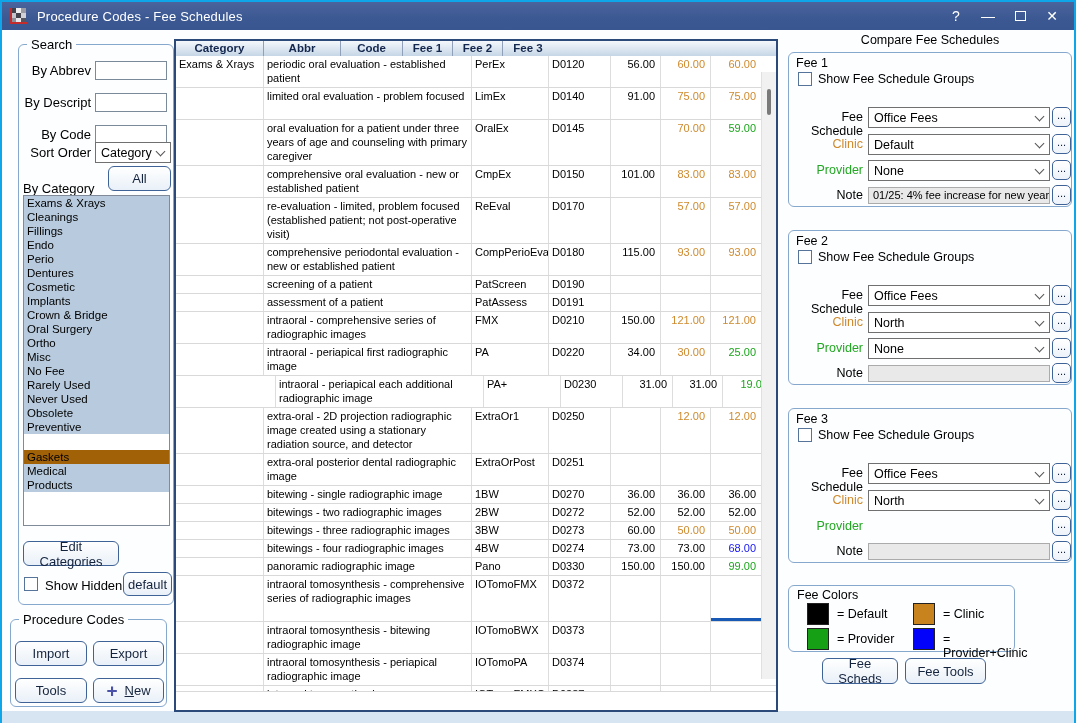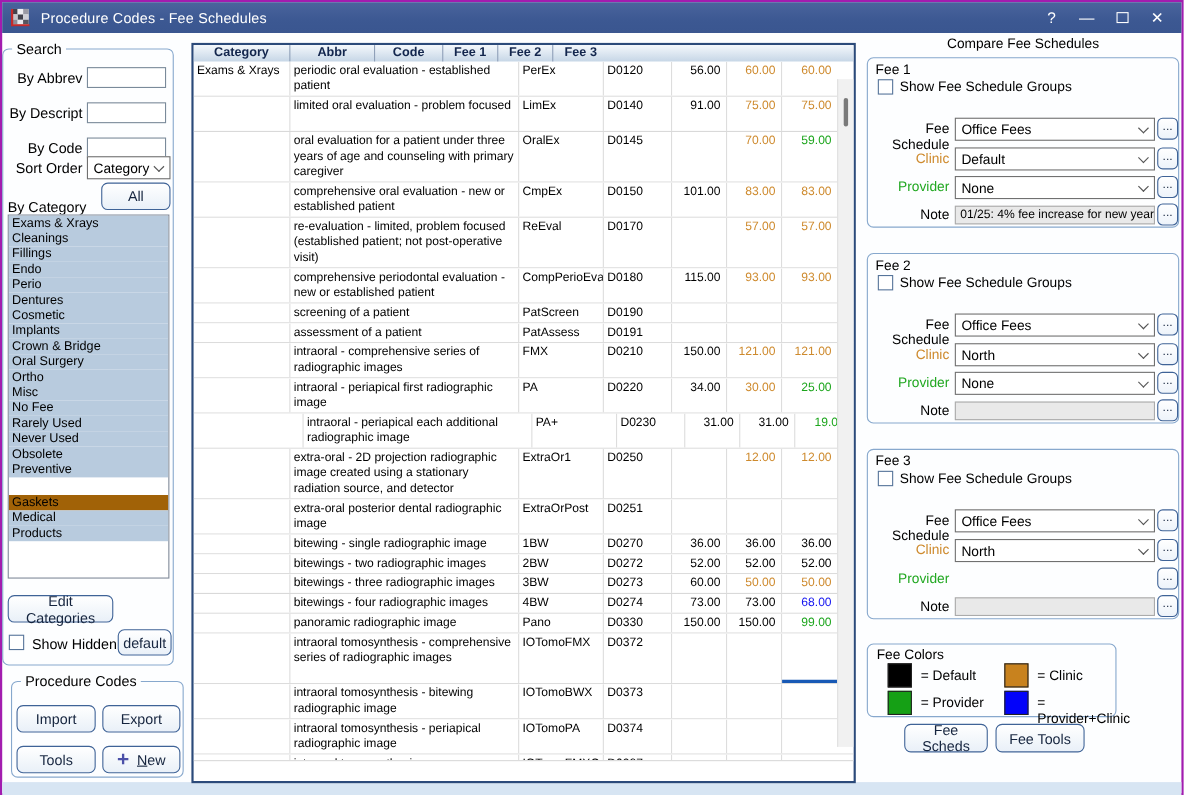--- a/index.html
+++ b/index.html
@@ -4,21 +4,21 @@
 <style>
   * { box-sizing: border-box; }
   html,body { margin:0; padding:0; }
   body {
     width:1076px; height:723px; position:relative;
     font-family:"Liberation Sans", sans-serif;
     background:#fff; overflow:hidden;
   }
   .window {
     position:absolute; inset:0; background:#FDFEFF;
-    border:2px solid #a21caf;
+    border:2px solid #0ea5e9;
   }
   .bottom-strip { position:absolute; left:0; right:0; top:709px; height:12px; background:#D7E5F3; }
 
   
   .titlebar {
     position:absolute; left:0; top:0; right:0; height:28px;
     background:linear-gradient(#4A649D, #3C5892 60%, #3A5690);
     display:flex; align-items:center; color:#fff;
   }
   .titlebar .app-icon { margin:0 10px 0 8px; width:17px; height:16px; display:block; }
@@ -151,21 +151,21 @@
     <div class="win-controls">
       <div class="win-btn">?</div>
       <div class="win-btn">—</div>
       <div class="win-btn maxi">
           <span></span>
         </div>
       <div class="win-btn">✕</div>
     </div>
   </div>
 
-  <div class="groupbox" style="left:0; top:42px; width:156px; height:561px;">
+  <div class="groupbox" style="left:16px; top:42px; width:156px; height:561px;">
     <span class="legend">Search</span>
 
     <span class="search-label" style="left:0; top:18px;">By Abbrev</span>
     <input class="textbox" style="left: 76px; top: 16px; width: 72px; height: 19px;" value="">
 
     <span class="search-label" style="left:0; top:50px;">By Descript</span>
     <input class="textbox" style="left: 76px; top: 48px; width: 72px; height: 19px;" value="">
 
     <span class="search-label" style="left:0; top:82px;">By Code</span>
     <input class="textbox" style="left: 76px; top: 80px; width: 72px; height: 19px;" value="">

